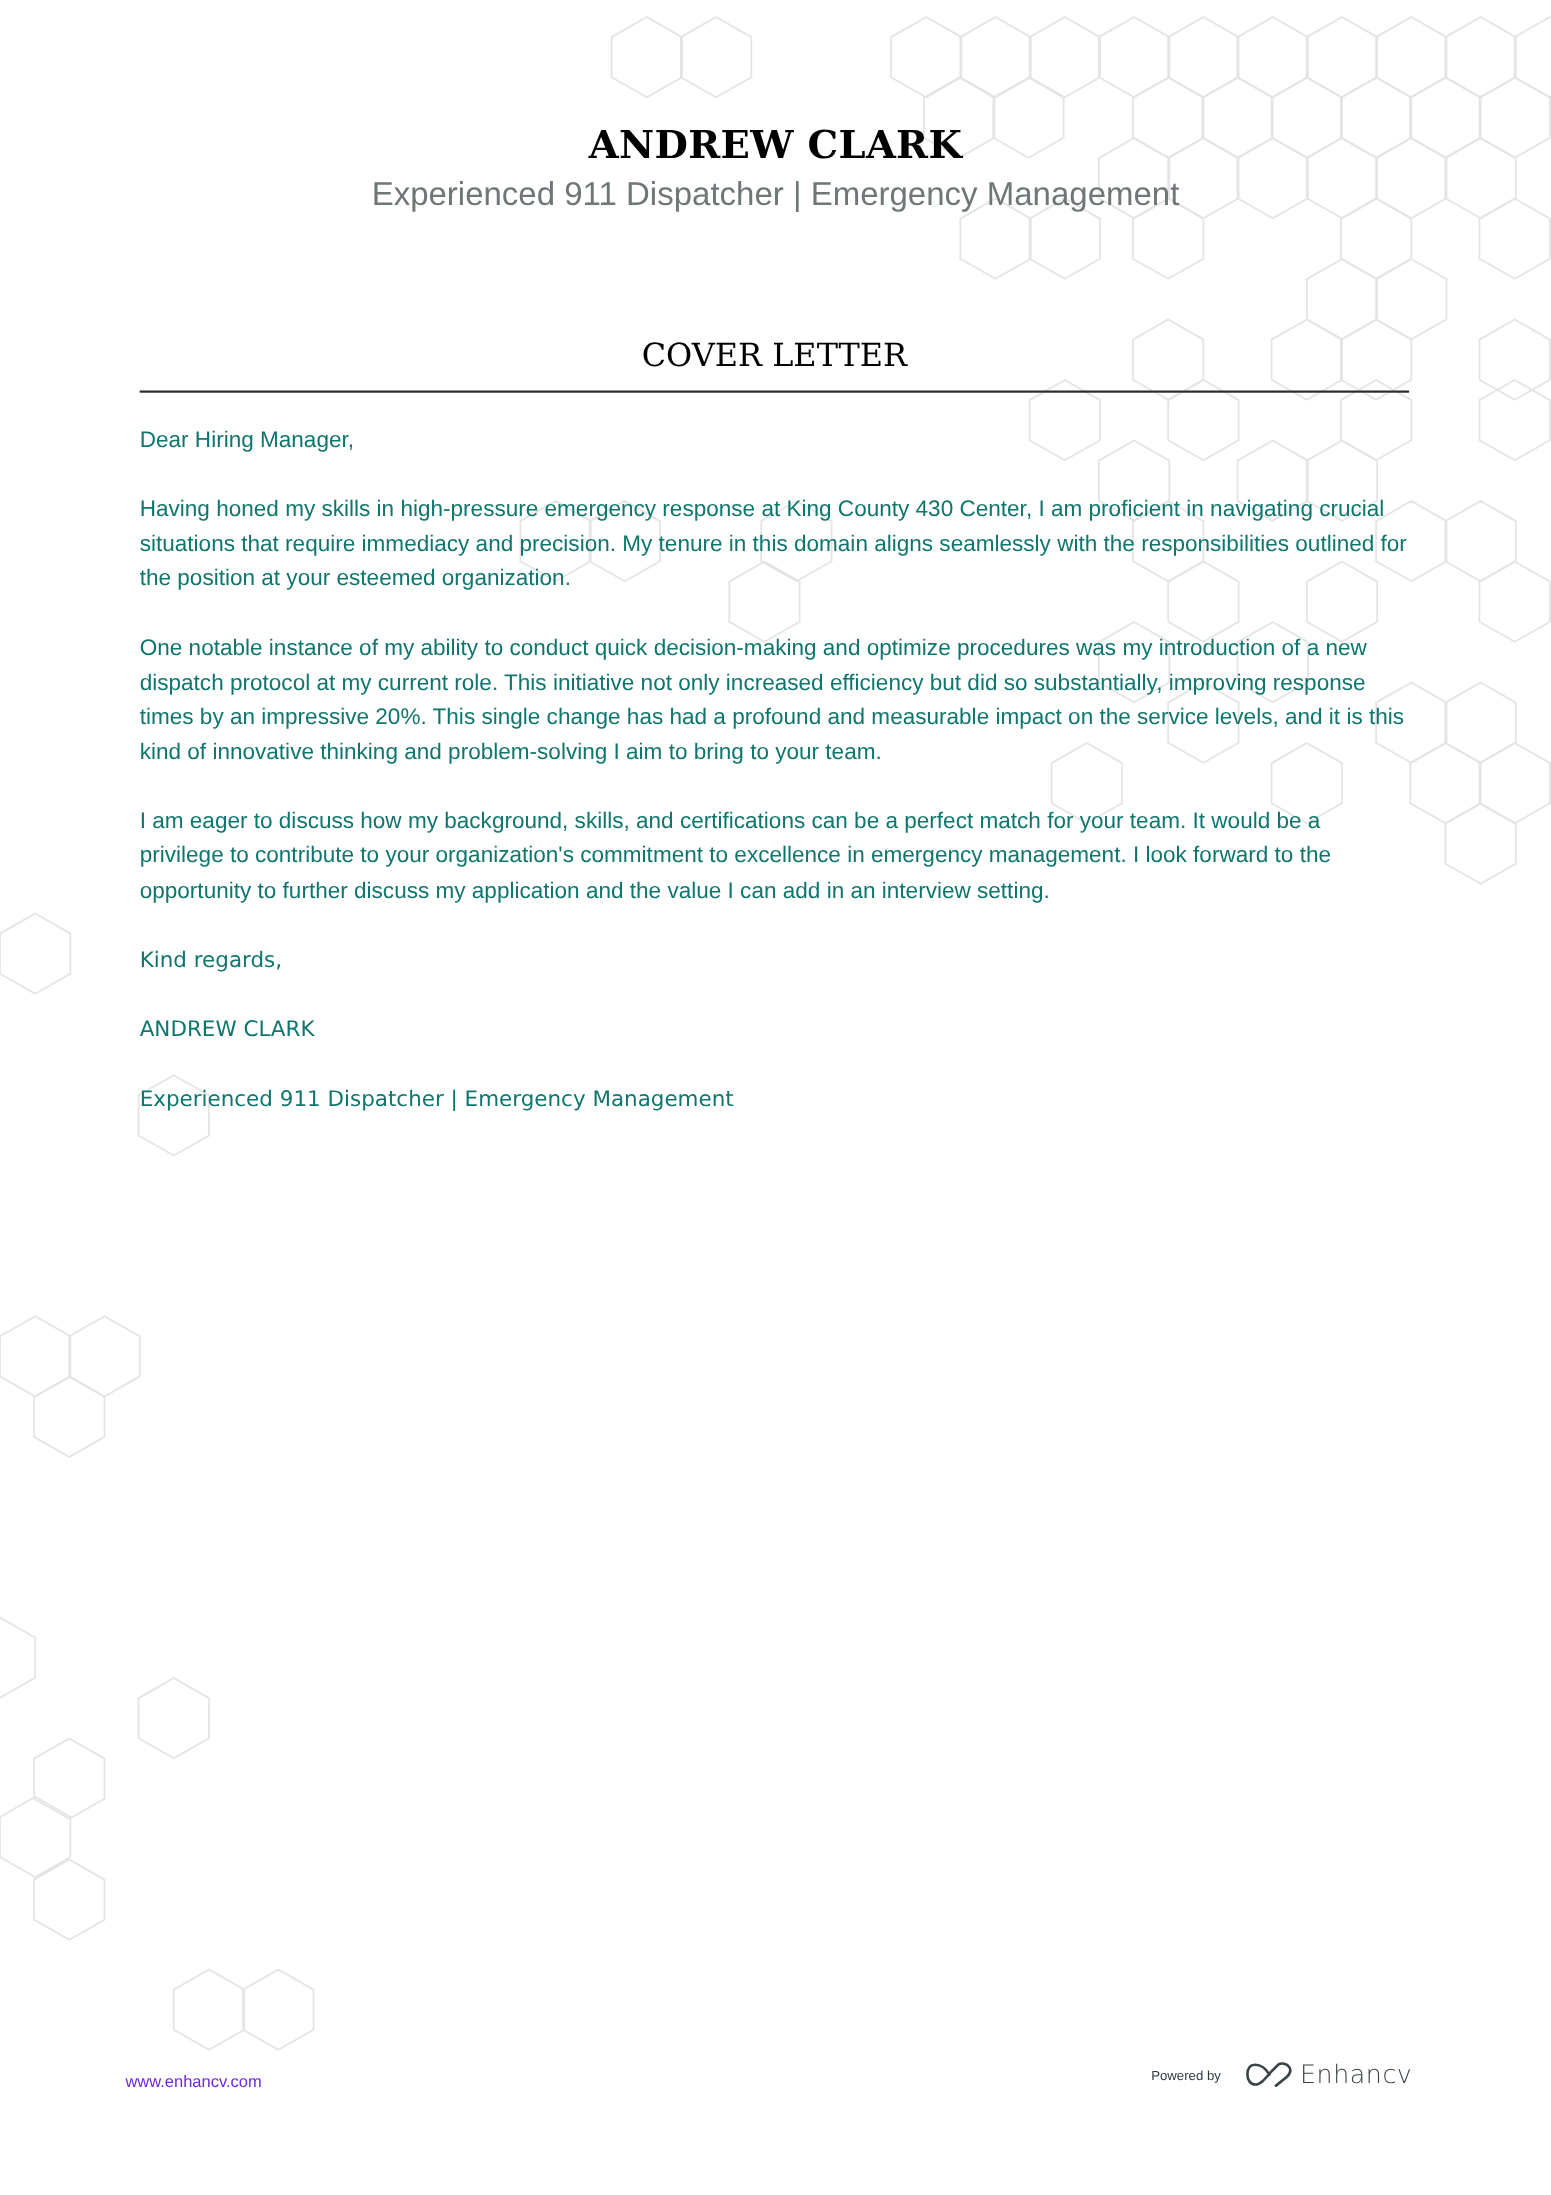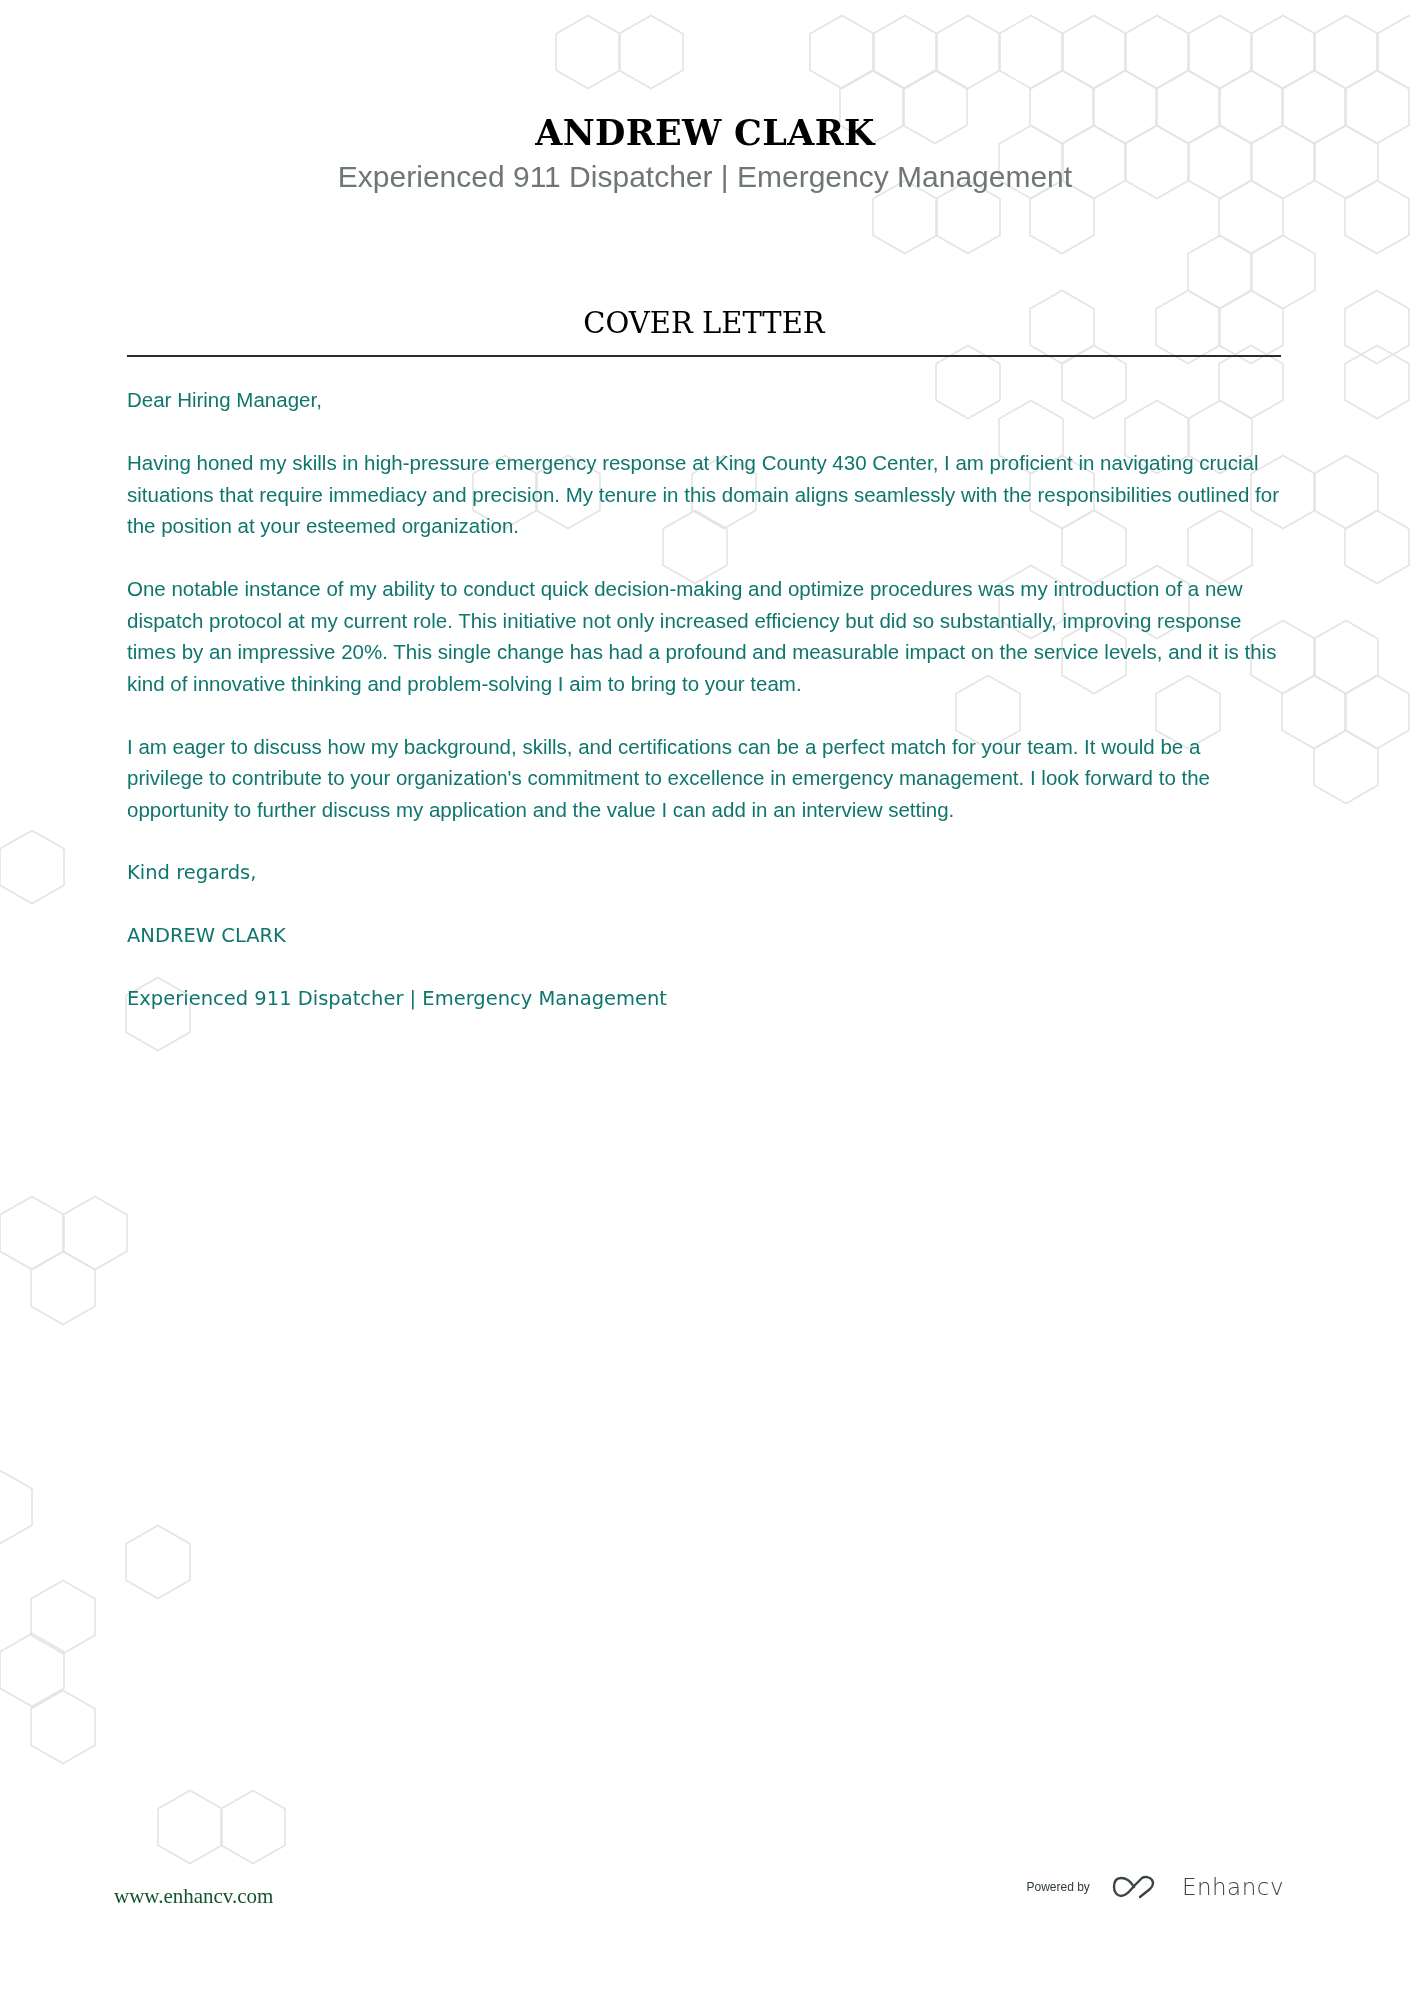--- a/index.html
+++ b/index.html
@@ -12,24 +12,24 @@
   .title { top: 160px; font-family: "Liberation Sans", sans-serif; font-size: 30px; color: #6f7678; }
   .contacts { top: 197px; font-family: "Liberation Sans", sans-serif; font-size: 18px; color: #2d3a40; }
   .contacts .sep { display: inline-block; margin: 0 14px; font-size: 14px; position: relative; top: -1px; }
   .section-title { position: absolute; left: 127px; width: 1154px; top: 306px; text-align: center;
     font-family: "DejaVu Serif", "Liberation Serif", serif; font-size: 29px; color: #000; }
   .rule { position: absolute; left: 127px; width: 1154px; top: 355px; height: 2px; background: #2b2b2b; }
   .body { position: absolute; left: 127px; width: 1154px; top: 384px;
     font-family: "Liberation Sans", sans-serif; font-size: 20.5px; line-height: 31.5px; color: #0f766e; }
   .body p { margin: 0 0 31.5px 0; }
   .closing p { font-family: "DejaVu Sans", sans-serif; font-size: 19.5px; }
-  .footer-left { position: absolute; left: 114px; top: 1884px; font-family: Liberation Serif, serif; font-size: 21px; color: #14532d; }
+  .footer-left { position: absolute; left: 114px; top: 1884px; font-family: Liberation Sans, sans-serif; font-size: 15px; color: #6d28d9; }
   .footer-right { position: absolute; right: 126px; top: 1874px; display: flex; align-items: center; gap: 22px; }
   .powered { font-family: "Liberation Sans", sans-serif; font-size: 12px; color: #2d3a40; }
-  .brand { display: flex; align-items: center; gap: 24px; }
+  .brand { display: flex; gap: 4px; }
   .brand-name { font-family: "DejaVu Sans", sans-serif; font-size: 23px; color: #3b4448; letter-spacing: 0.5px; font-weight: 300; }
 </style>
 </head>
 <body>
 
 <svg id="hex-bg" xmlns="http://www.w3.org/2000/svg" width="1410" height="1995">
     <polygon points="588,15.5 620,33.75 620,70.25 588,88.5 556,70.25 556,33.75"></polygon>
     <polygon points="651,15.5 683,33.75 683,70.25 651,88.5 619,70.25 619,33.75"></polygon>
     <polygon points="842,15.5 874,33.75 874,70.25 842,88.5 810,70.25 810,33.75"></polygon>
     <polygon points="905,15.5 937,33.75 937,70.25 905,88.5 873,70.25 873,33.75"></polygon>

